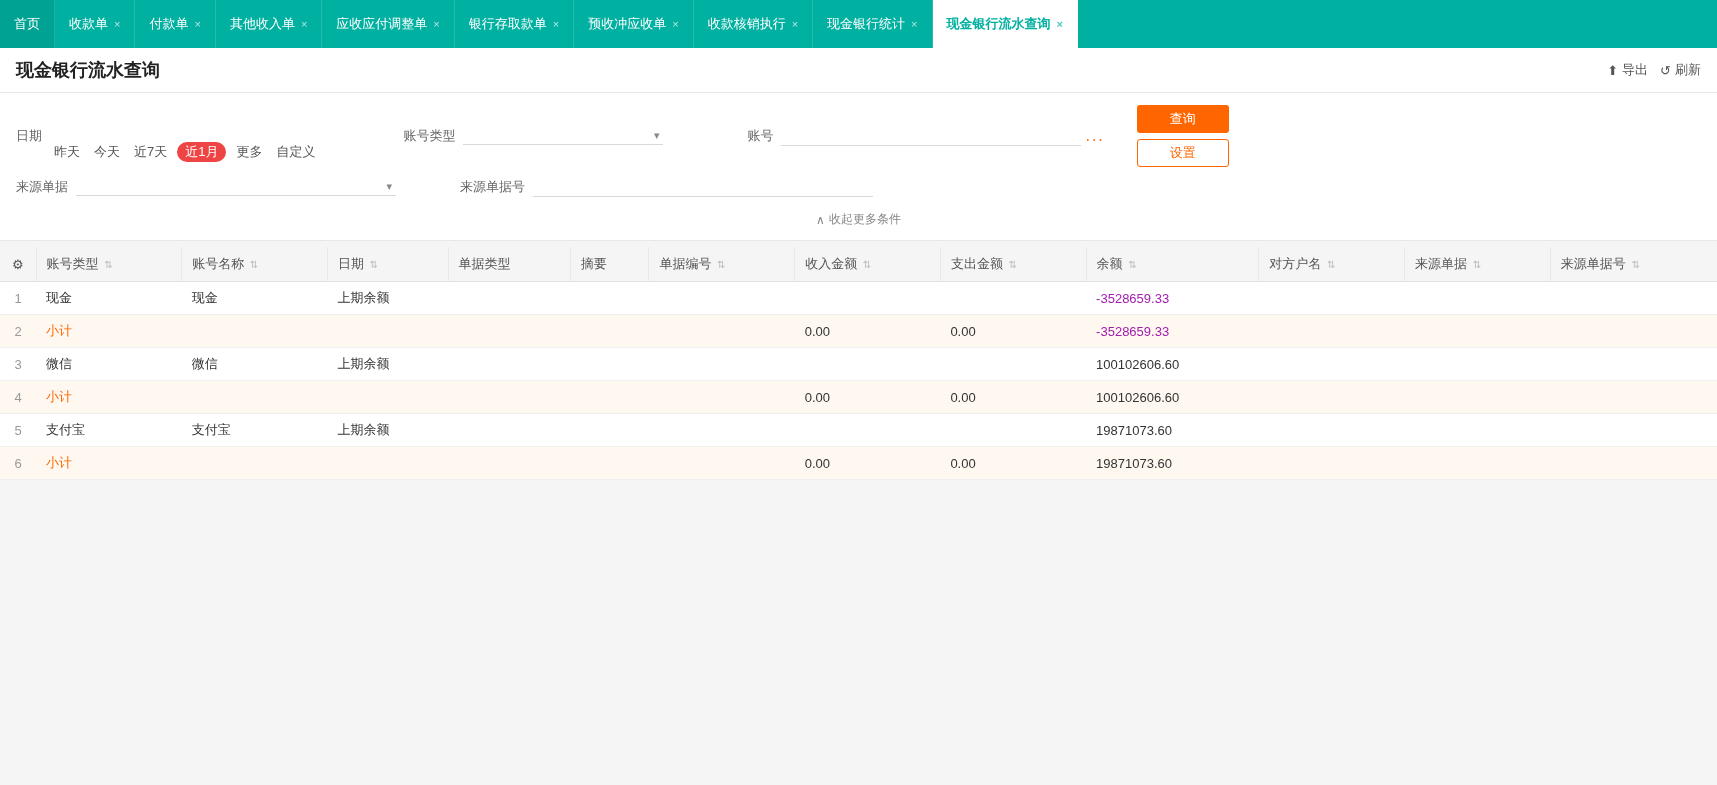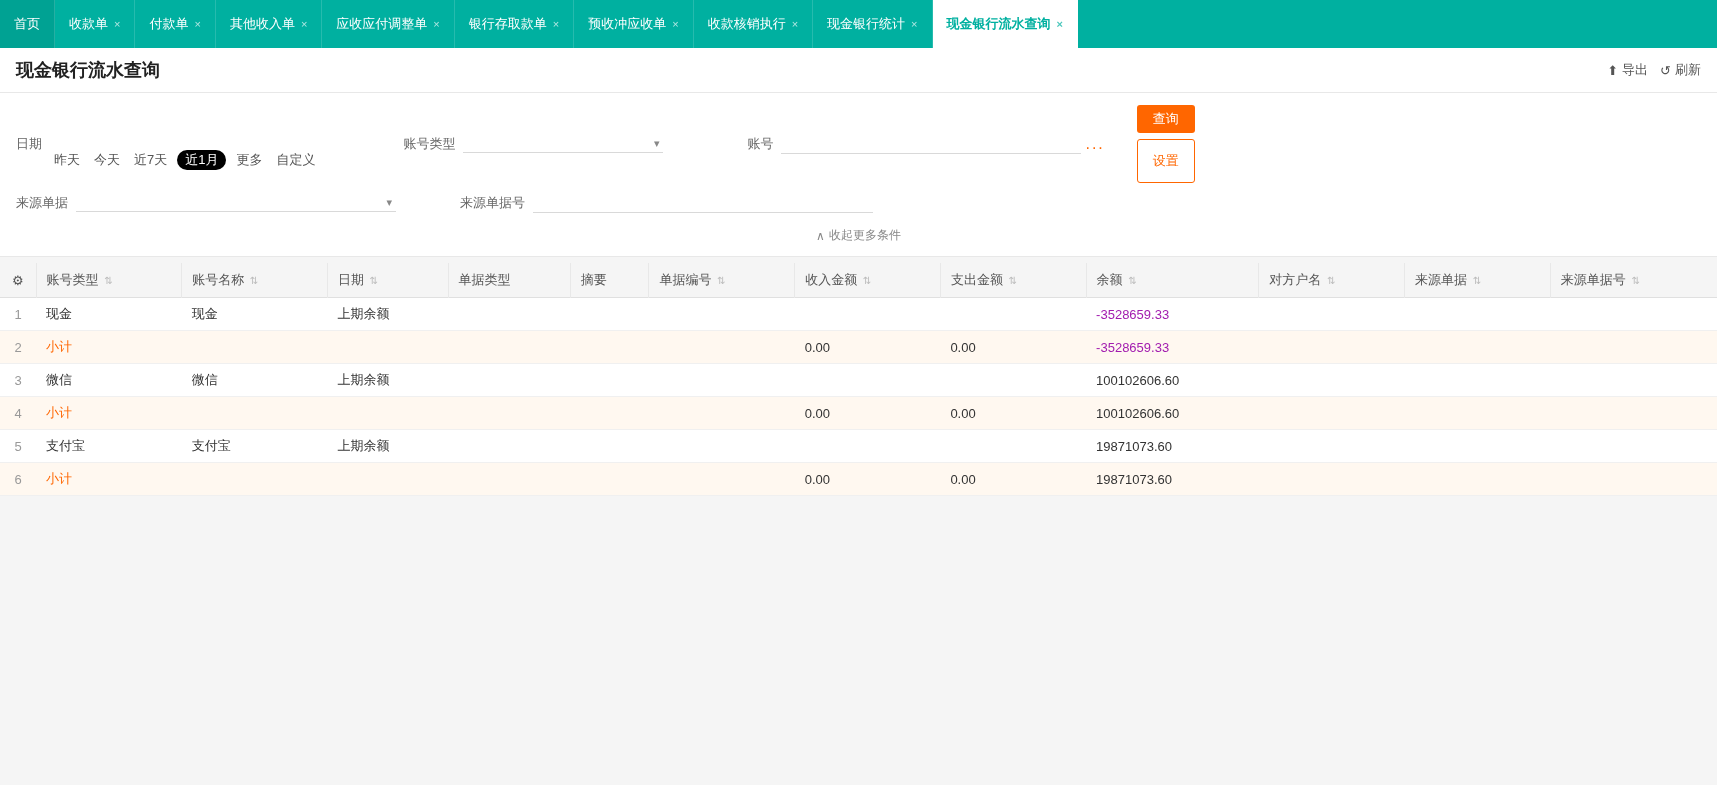--- a/index.html
+++ b/index.html
@@ -96,21 +96,21 @@
     }
     .date-btn {
       cursor: pointer;
       color: #555;
       font-size: 13px;
       padding: 1px 4px;
       border-radius: 3px;
       margin-top: 32px;
     }
     .date-btn.active {
-      background: #000000;
+      background: #ef4444;
       color: #fff;
       border-radius: 10px;
       padding: 1px 8px;
     }
     .date-range {
       font-size: 12px;
       color: #888;
       margin-left: 4px;
     }
     .filter-select {
@@ -141,30 +141,30 @@
       color: #f60;
       cursor: pointer;
       font-size: 16px;
       letter-spacing: 2px;
     }
     .query-btn {
       background: #f60;
       color: #fff;
       border: none;
       border-radius: 3px;
-      padding: 5px 16px;
+      padding: 5px 33px;
       cursor: pointer;
       font-size: 13px;
     }
     .setting-btn {
       background: #fff;
       color: #f60;
       border: 1px solid #f60;
       border-radius: 3px;
-      padding: 12px 14px;
+      padding: 4px 14px;
       cursor: pointer;
       font-size: 13px;
     }
     .action-btns {
       display: flex;
       flex-direction: column;
       gap: 6px;
       margin-left: 8px;
     }
     .collapse-bar {

